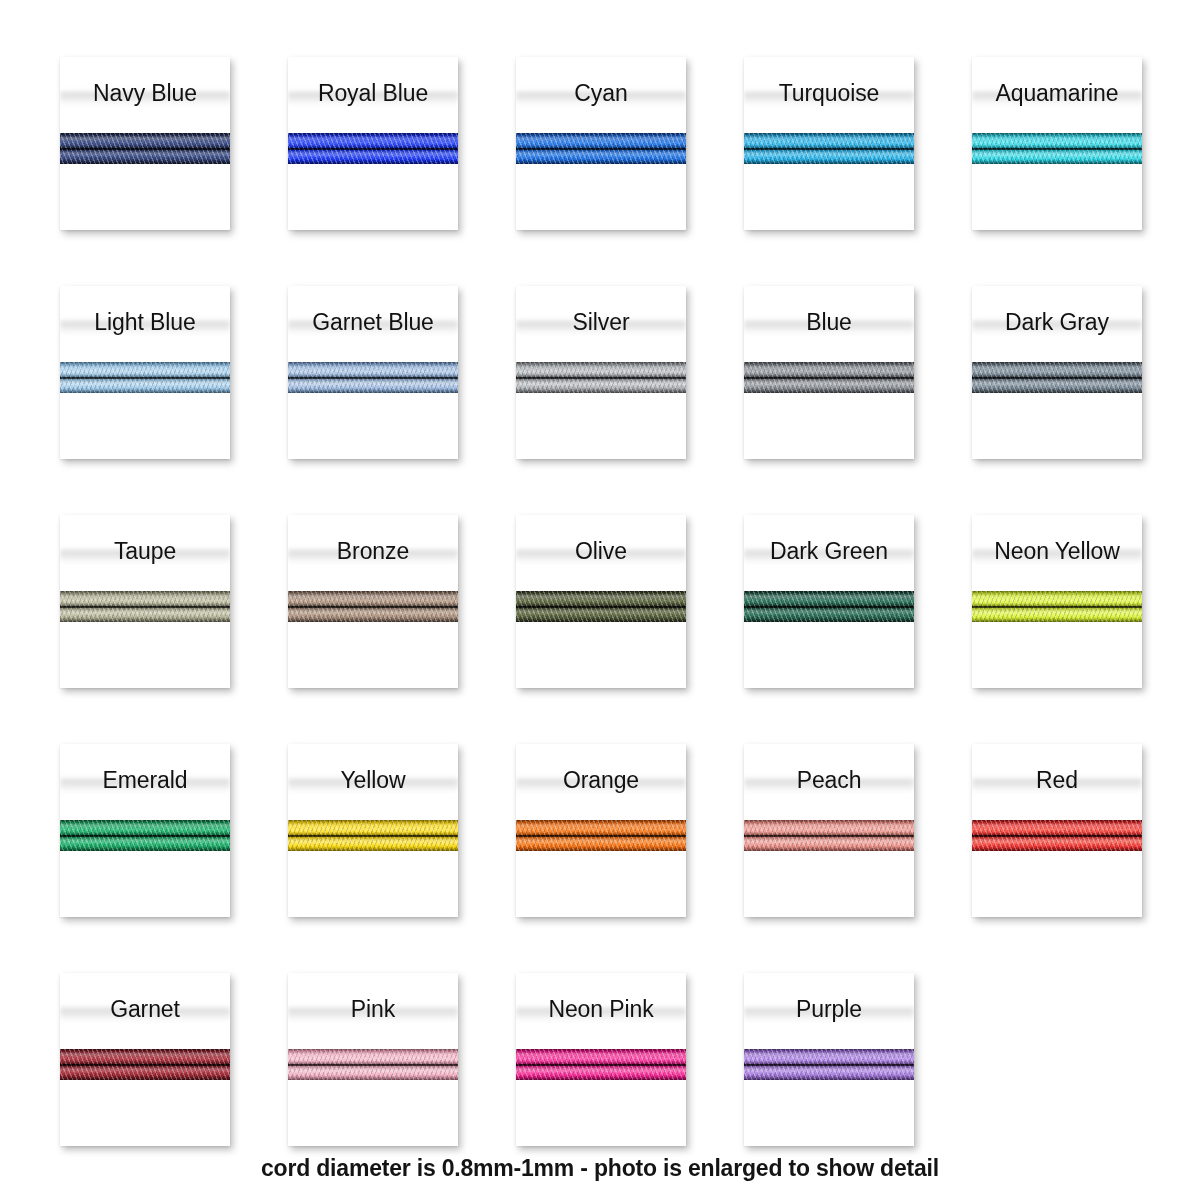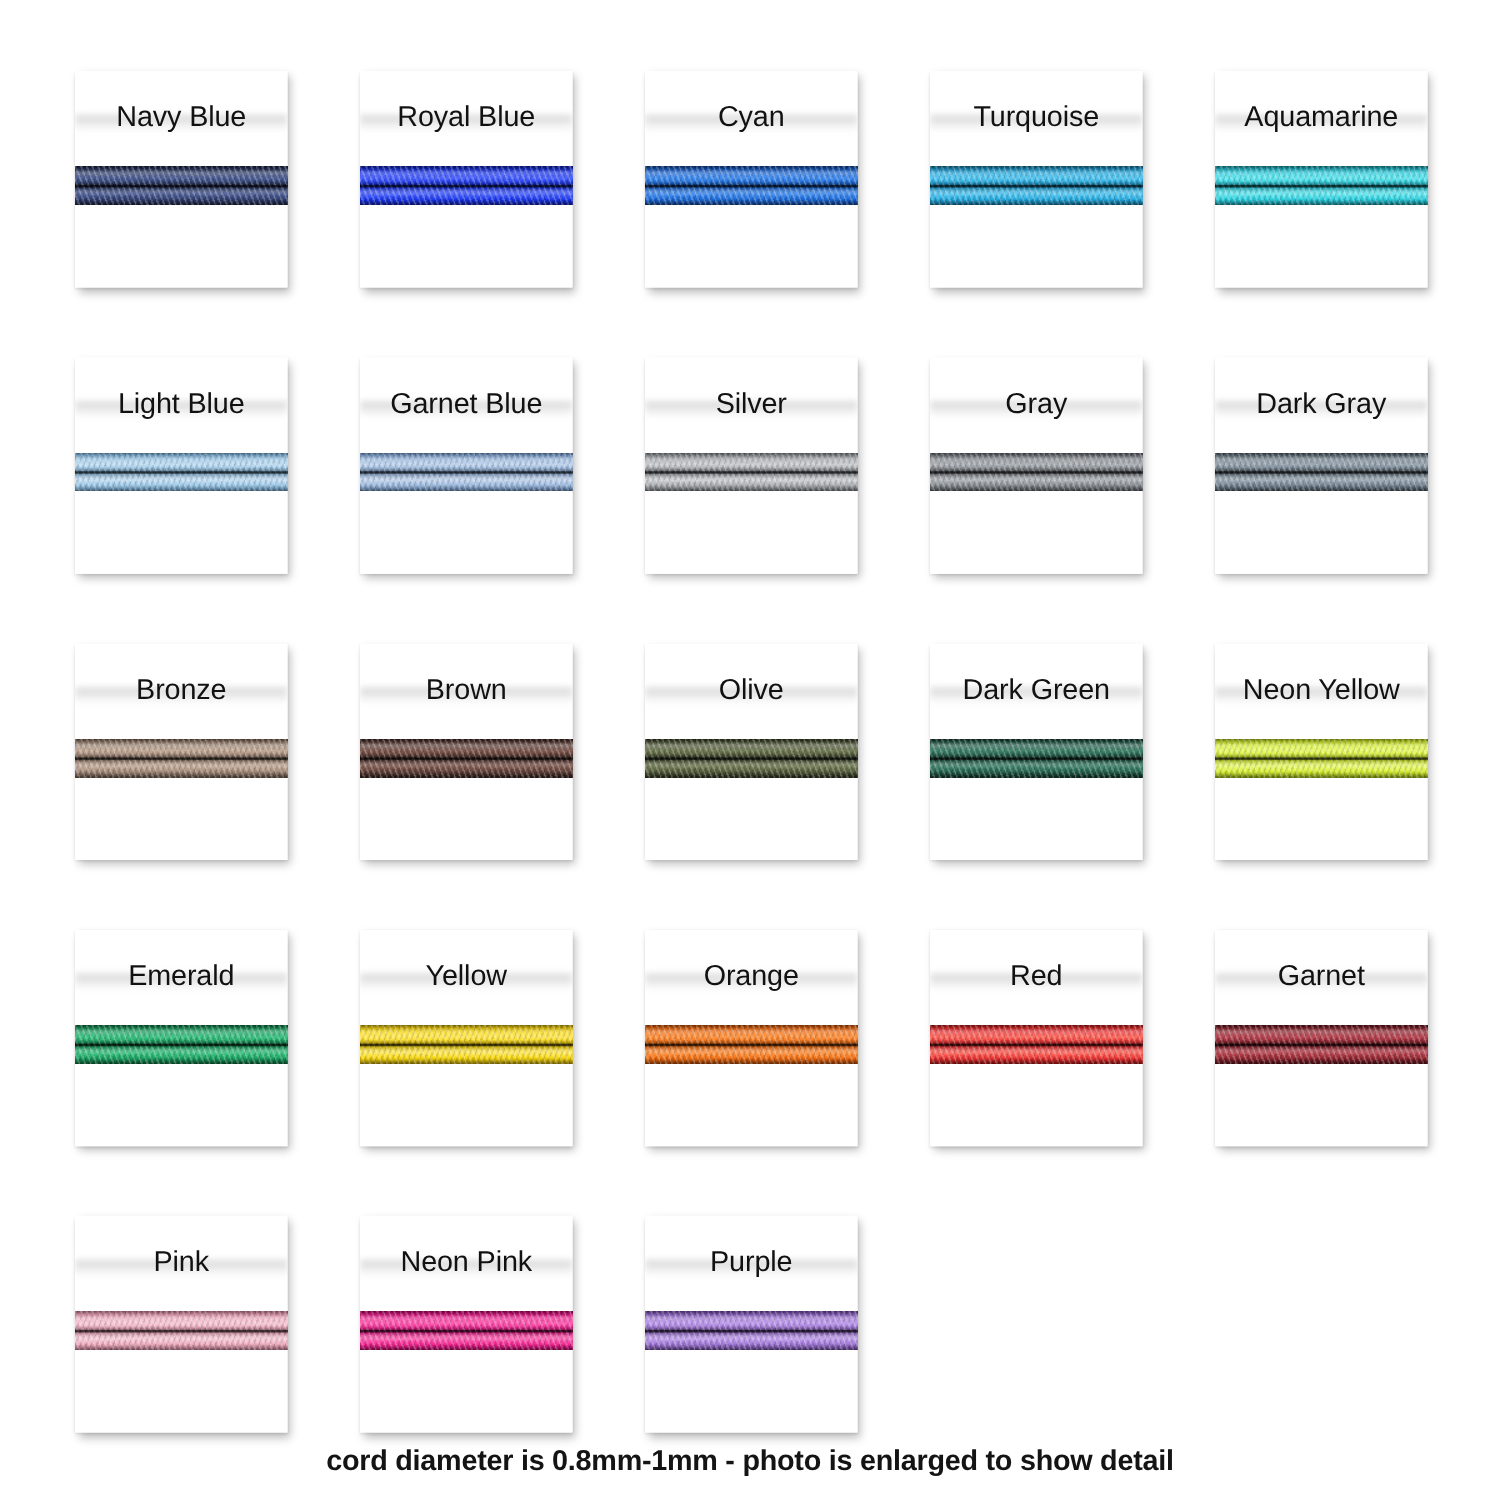--- a/index.html
+++ b/index.html
@@ -311,71 +311,71 @@
           <div class="cord-wrap">
             <div class="cord" style="background: linear-gradient(rgb(80, 84, 90) 0%, rgb(125, 130, 136) 18%, rgb(174, 179, 184) 30%, rgb(125, 130, 136) 46%, rgb(80, 84, 90) 50%, rgb(125, 130, 136) 56%, rgb(174, 179, 184) 72%, rgb(125, 130, 136) 88%, rgb(80, 84, 90) 100%);">
               <div class="tube"></div>
               <div class="weave"></div>
               <div class="sheen"></div>
               <div class="sheen2"></div>
               <div class="seam"></div>
             </div>
           </div>
         </div>
-        <div class="swatch-label">Gray</div>
+        <div class="swatch-label">Blue</div>
       </div>
       <div class="swatch-card">
         <div class="card-inner">
           <div class="cord-shadow"></div>
           <div class="cord-wrap">
             <div class="cord" style="background: linear-gradient(rgb(65, 77, 87) 0%, rgb(107, 123, 136) 18%, rgb(154, 168, 180) 30%, rgb(107, 123, 136) 46%, rgb(65, 77, 87) 50%, rgb(107, 123, 136) 56%, rgb(154, 168, 180) 72%, rgb(107, 123, 136) 88%, rgb(65, 77, 87) 100%);">
               <div class="tube"></div>
               <div class="weave"></div>
               <div class="sheen"></div>
               <div class="sheen2"></div>
               <div class="seam"></div>
             </div>
           </div>
         </div>
         <div class="swatch-label">Dark Gray</div>
       </div>
       <div class="swatch-card">
         <div class="card-inner">
           <div class="cord-shadow"></div>
           <div class="cord-wrap">
+            <div class="cord" style="background: linear-gradient(rgb(117, 116, 92) 0%, rgb(169, 168, 140) 18%, rgb(208, 207, 182) 30%, rgb(169, 168, 140) 46%, rgb(117, 116, 92) 50%, rgb(169, 168, 140) 56%, rgb(208, 207, 182) 72%, rgb(169, 168, 140) 88%, rgb(117, 116, 92) 100%);">
+              <div class="tube"></div>
+              <div class="weave"></div>
+              <div class="sheen"></div>
+              <div class="sheen2"></div>
+              <div class="seam"></div>
+            </div>
+          </div>
+        </div>
+        <div class="swatch-label">Taupe</div>
+      </div>
+      <div class="swatch-card">
+        <div class="card-inner">
+          <div class="cord-shadow"></div>
+          <div class="cord-wrap">
             <div class="cord" style="background: linear-gradient(rgb(106, 84, 70) 0%, rgb(156, 130, 112) 18%, rgb(196, 170, 151) 30%, rgb(156, 130, 112) 46%, rgb(106, 84, 70) 50%, rgb(156, 130, 112) 56%, rgb(196, 170, 151) 72%, rgb(156, 130, 112) 88%, rgb(106, 84, 70) 100%);">
               <div class="tube"></div>
               <div class="weave"></div>
               <div class="sheen"></div>
               <div class="sheen2"></div>
               <div class="seam"></div>
             </div>
           </div>
         </div>
         <div class="swatch-label">Bronze</div>
       </div>
       <div class="swatch-card">
         <div class="card-inner">
           <div class="cord-shadow"></div>
           <div class="cord-wrap">
-            <div class="cord" style="background: linear-gradient(rgb(52, 31, 26) 0%, rgb(90, 58, 51) 18%, rgb(125, 86, 76) 30%, rgb(90, 58, 51) 46%, rgb(52, 31, 26) 50%, rgb(90, 58, 51) 56%, rgb(125, 86, 76) 72%, rgb(90, 58, 51) 88%, rgb(52, 31, 26) 100%);">
-              <div class="tube"></div>
-              <div class="weave"></div>
-              <div class="sheen"></div>
-              <div class="sheen2"></div>
-              <div class="seam"></div>
-            </div>
-          </div>
-        </div>
-        <div class="swatch-label">Brown</div>
-      </div>
-      <div class="swatch-card">
-        <div class="card-inner">
-          <div class="cord-shadow"></div>
-          <div class="cord-wrap">
             <div class="cord" style="background: linear-gradient(rgb(43, 48, 27) 0%, rgb(76, 84, 52) 18%, rgb(110, 120, 80) 30%, rgb(76, 84, 52) 46%, rgb(43, 48, 27) 50%, rgb(76, 84, 52) 56%, rgb(110, 120, 80) 72%, rgb(76, 84, 52) 88%, rgb(43, 48, 27) 100%);">
               <div class="tube"></div>
               <div class="weave"></div>
               <div class="sheen"></div>
               <div class="sheen2"></div>
               <div class="seam"></div>
             </div>
           </div>
         </div>
         <div class="swatch-label">Olive</div>
@@ -452,20 +452,35 @@
               <div class="seam"></div>
             </div>
           </div>
         </div>
         <div class="swatch-label">Orange</div>
       </div>
       <div class="swatch-card">
         <div class="card-inner">
           <div class="cord-shadow"></div>
           <div class="cord-wrap">
+            <div class="cord" style="background: linear-gradient(rgb(180, 91, 83) 0%, rgb(232, 136, 127) 18%, rgb(246, 179, 173) 30%, rgb(232, 136, 127) 46%, rgb(180, 91, 83) 50%, rgb(232, 136, 127) 56%, rgb(246, 179, 173) 72%, rgb(232, 136, 127) 88%, rgb(180, 91, 83) 100%);">
+              <div class="tube"></div>
+              <div class="weave"></div>
+              <div class="sheen"></div>
+              <div class="sheen2"></div>
+              <div class="seam"></div>
+            </div>
+          </div>
+        </div>
+        <div class="swatch-label">Peach</div>
+      </div>
+      <div class="swatch-card">
+        <div class="card-inner">
+          <div class="cord-shadow"></div>
+          <div class="cord-wrap">
             <div class="cord" style="background: linear-gradient(rgb(171, 19, 19) 0%, rgb(238, 43, 43) 18%, rgb(255, 106, 94) 30%, rgb(238, 43, 43) 46%, rgb(171, 19, 19) 50%, rgb(238, 43, 43) 56%, rgb(255, 106, 94) 72%, rgb(238, 43, 43) 88%, rgb(171, 19, 19) 100%);">
               <div class="tube"></div>
               <div class="weave"></div>
               <div class="sheen"></div>
               <div class="sheen2"></div>
               <div class="seam"></div>
             </div>
           </div>
         </div>
         <div class="swatch-label">Red</div>

